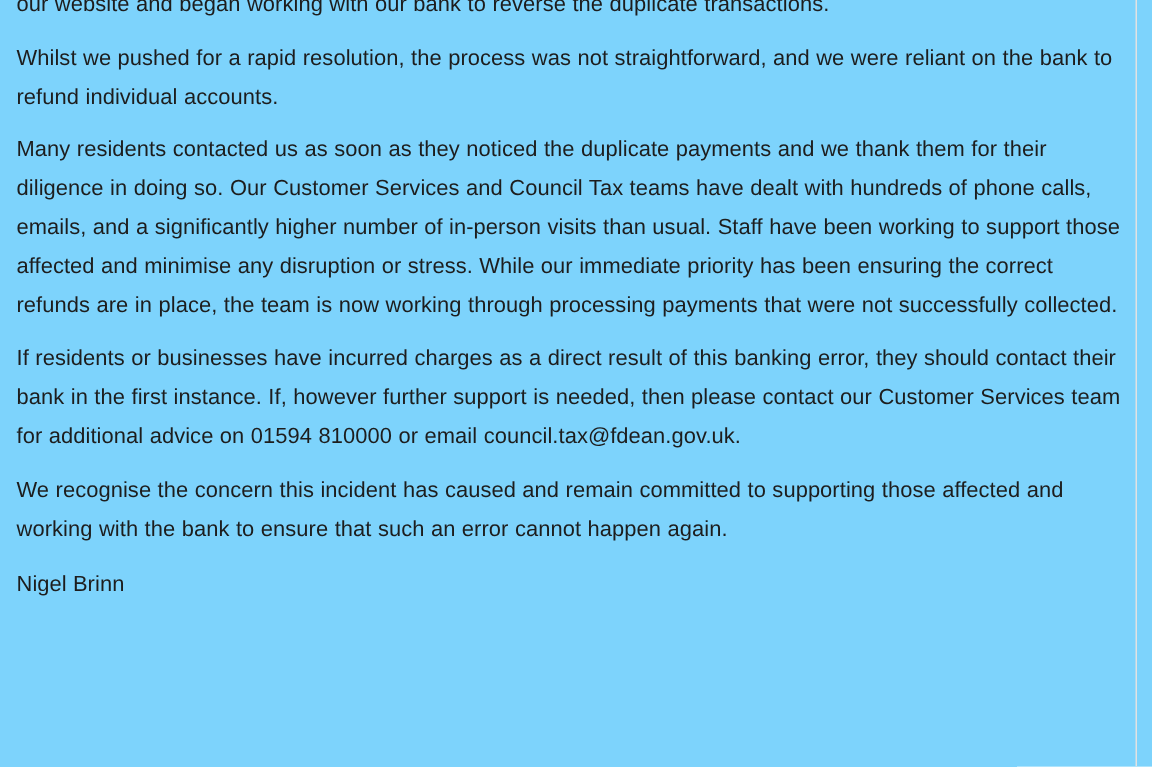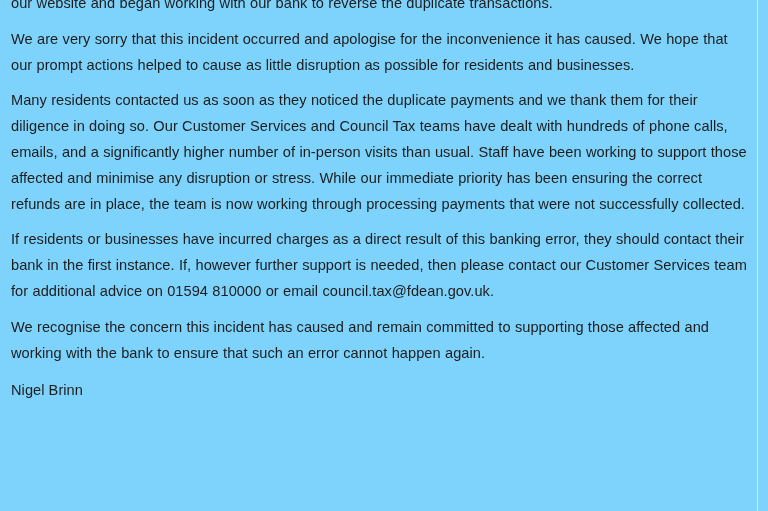--- a/index.html
+++ b/index.html
@@ -74,23 +74,23 @@
 <body>
 
 <div id="doc-viewport">
 
   <div id="content-right-border"></div>
 
   <article id="statement-body">
 
     <p class="para clipped-top">our website and began working with our bank to reverse the duplicate transactions.</p>
 
+    <p class="para">Whilst we pushed for a rapid resolution, the process was not straightforward, and we were reliant on the bank to refund individual accounts.</p>
 
 
-    <p class="para">We are very sorry that this incident occurred and apologise for the inconvenience it has caused. We hope that our prompt actions helped to cause as little disruption as possible for residents and businesses.</p>
 
     <p class="para">Many residents contacted us as soon as they noticed the duplicate payments and we thank them for their diligence in doing so. Our Customer Services and Council Tax teams have dealt with hundreds of phone calls, emails, and a significantly higher number of in-person visits than usual. Staff have been working to support those affected and minimise any disruption or stress. While our immediate priority has been ensuring the correct refunds are in place, the team is now working through processing payments that were not successfully collected.</p>
 
     <p class="para">If residents or businesses have incurred charges as a direct result of this banking error, they should contact their bank in the first instance. If, however further support is needed, then please contact our Customer Services team for additional advice on 01594 810000 or email council.tax@fdean.gov.uk.</p>
 
     <p class="para">We recognise the concern this incident has caused and remain committed to supporting those affected and working with the bank to ensure that such an error cannot happen again.</p>
 
     <div class="signature-block">
       <div class="sig-line">Nigel Brinn</div>
 

